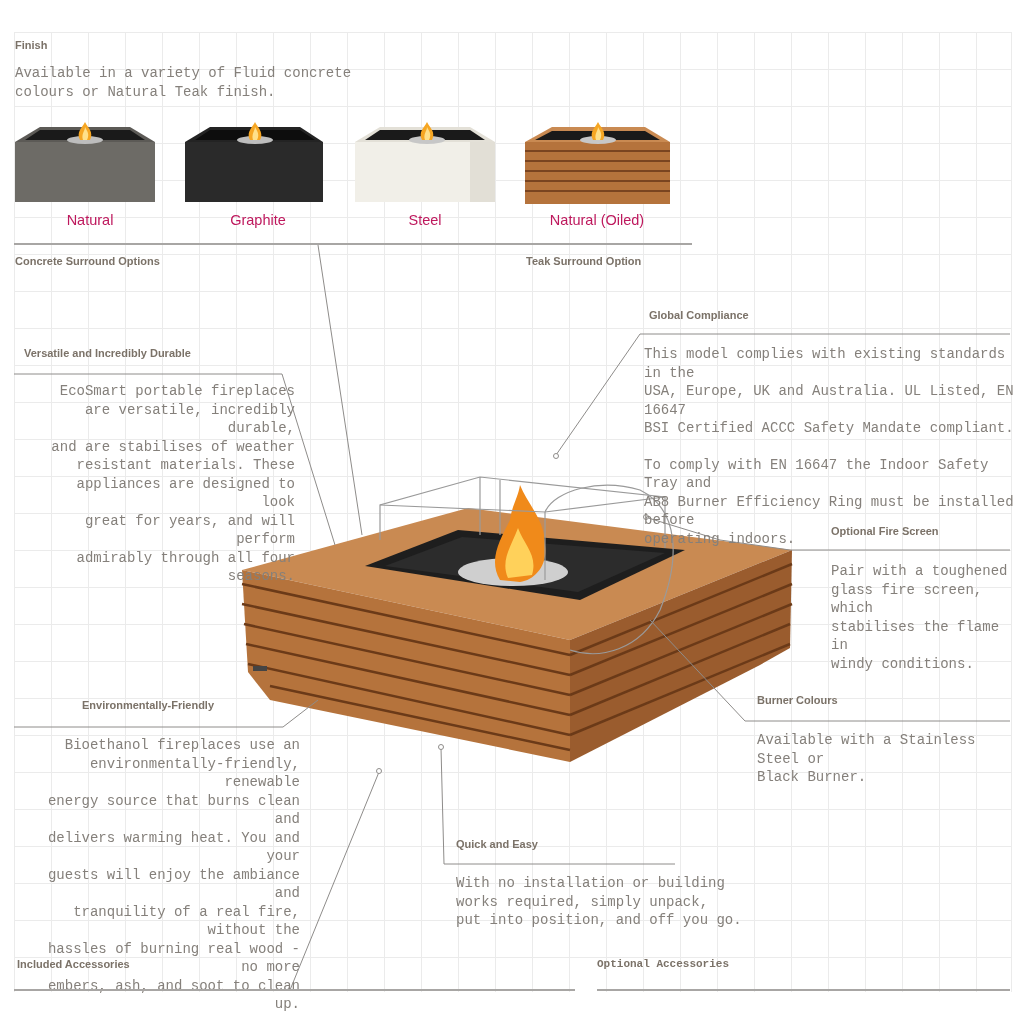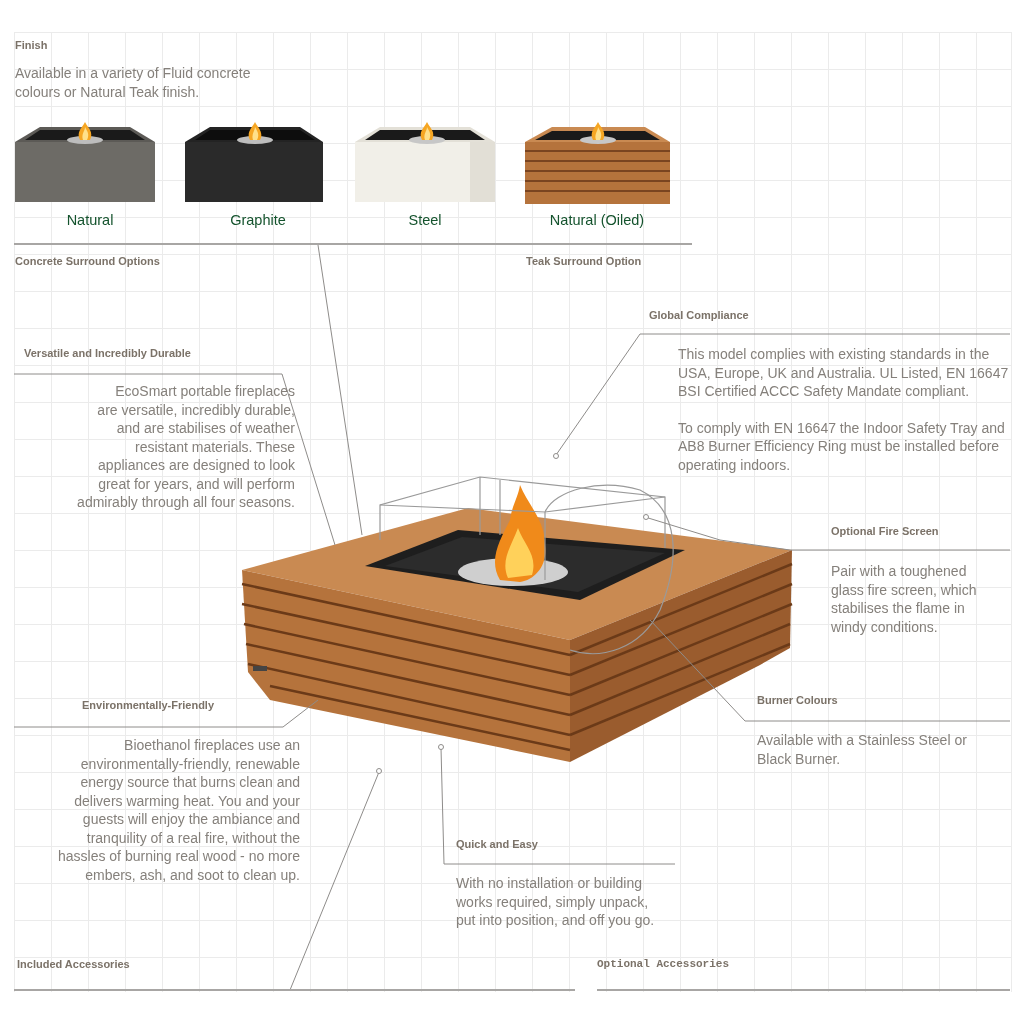--- a/index.html
+++ b/index.html
@@ -12,24 +12,24 @@
   .grid {
     position: absolute; left: 14px; top: 32px; width: 997px; height: 960px;
     background-image:
       linear-gradient(to right, #ebebeb 1px, transparent 1px),
       linear-gradient(to bottom, #ebebeb 1px, transparent 1px);
     background-size: 37px 37px;
     border-right: 1px solid #ebebeb;
   }
   .abs { position: absolute; }
   .h { font-weight: bold; font-size: 11px; color: #7b7268; white-space: nowrap; }
-  .p { font-size: 14px; line-height: 18.5px; color: #85807b; }
+  .p { font-size: 14px; line-height: 18.5px; color: #85807b; font-family: Liberation Mono, monospace; }
   .right { text-align: right; padding-left: 28px; }
   .rule { position: absolute; height: 2px; background: #a8a6a4; }
-  .thumb-label { position: absolute; font-size: 14.5px; color: #14532d; text-align: center; width: 160px; }
+  .thumb-label { position: absolute; font-size: 14.5px; color: #be185d; text-align: center; width: 160px; }
   svg.overlay { position: absolute; left: 0; top: 0; }
 </style>
 </head>
 <body>
 
 <div class="grid"></div>
 
 <div class="abs h" style="left:15px;top:39px;">Finish</div>
 <div class="abs p" style="left:15px;top:64px;">
   <div>Available in a variety of Fluid concrete</div>
@@ -153,21 +153,21 @@
   <div>EcoSmart portable fireplaces</div>
   <div>are versatile, incredibly durable,</div>
   <div>and are stabilises of weather</div>
   <div>resistant materials. These</div>
   <div>appliances are designed to look</div>
   <div>great for years, and will perform</div>
   <div>admirably through all four seasons.</div>
 </div>
 
 <div class="abs h" style="left:649px;top:309px;">Global Compliance</div>
-<div class="abs p" style="left:678px;top:345px;">
+<div class="abs p" style="left:644px;top:345px;">
   <div>This model complies with existing standards in the</div>
   <div>USA, Europe, UK and Australia. UL Listed, EN 16647</div>
   <div>BSI Certified ACCC Safety Mandate compliant.</div>
   <div style="height:18px;"></div>
   <div>To comply with EN 16647 the Indoor Safety Tray and</div>
   <div>AB8 Burner Efficiency Ring must be installed before</div>
   <div>operating indoors.</div>
 </div>
 
 <div class="abs h" style="left:831px;top:525px;">Optional Fire Screen</div>

